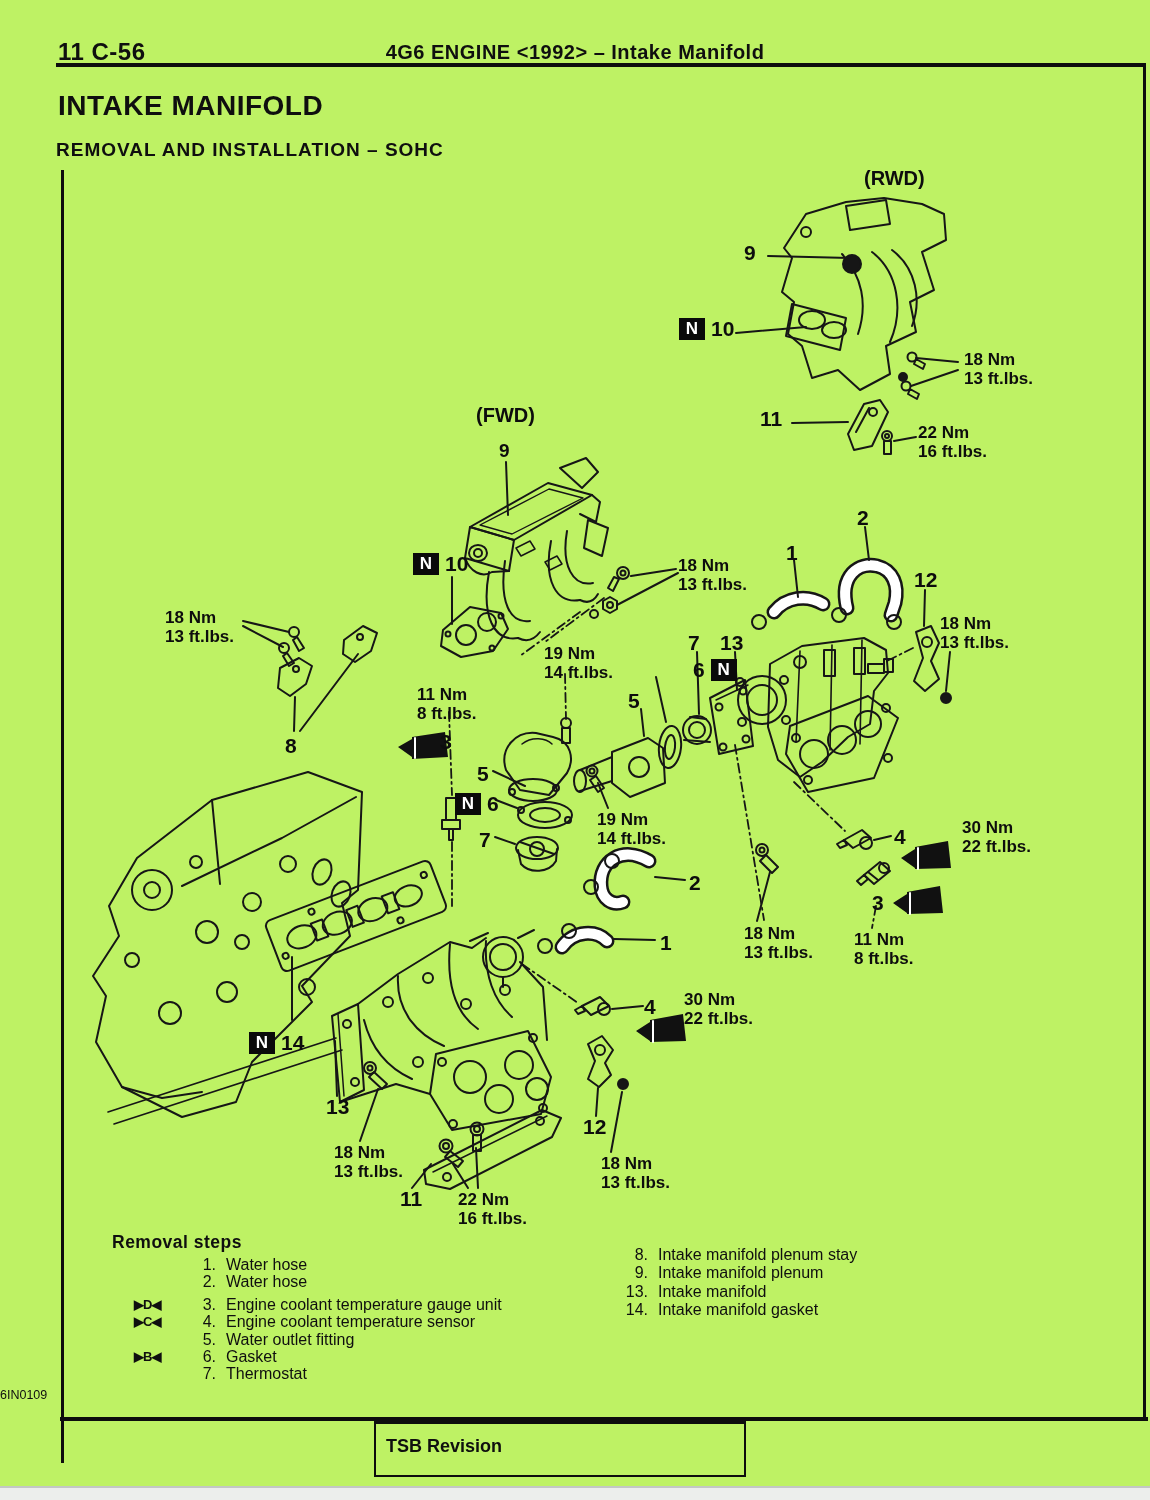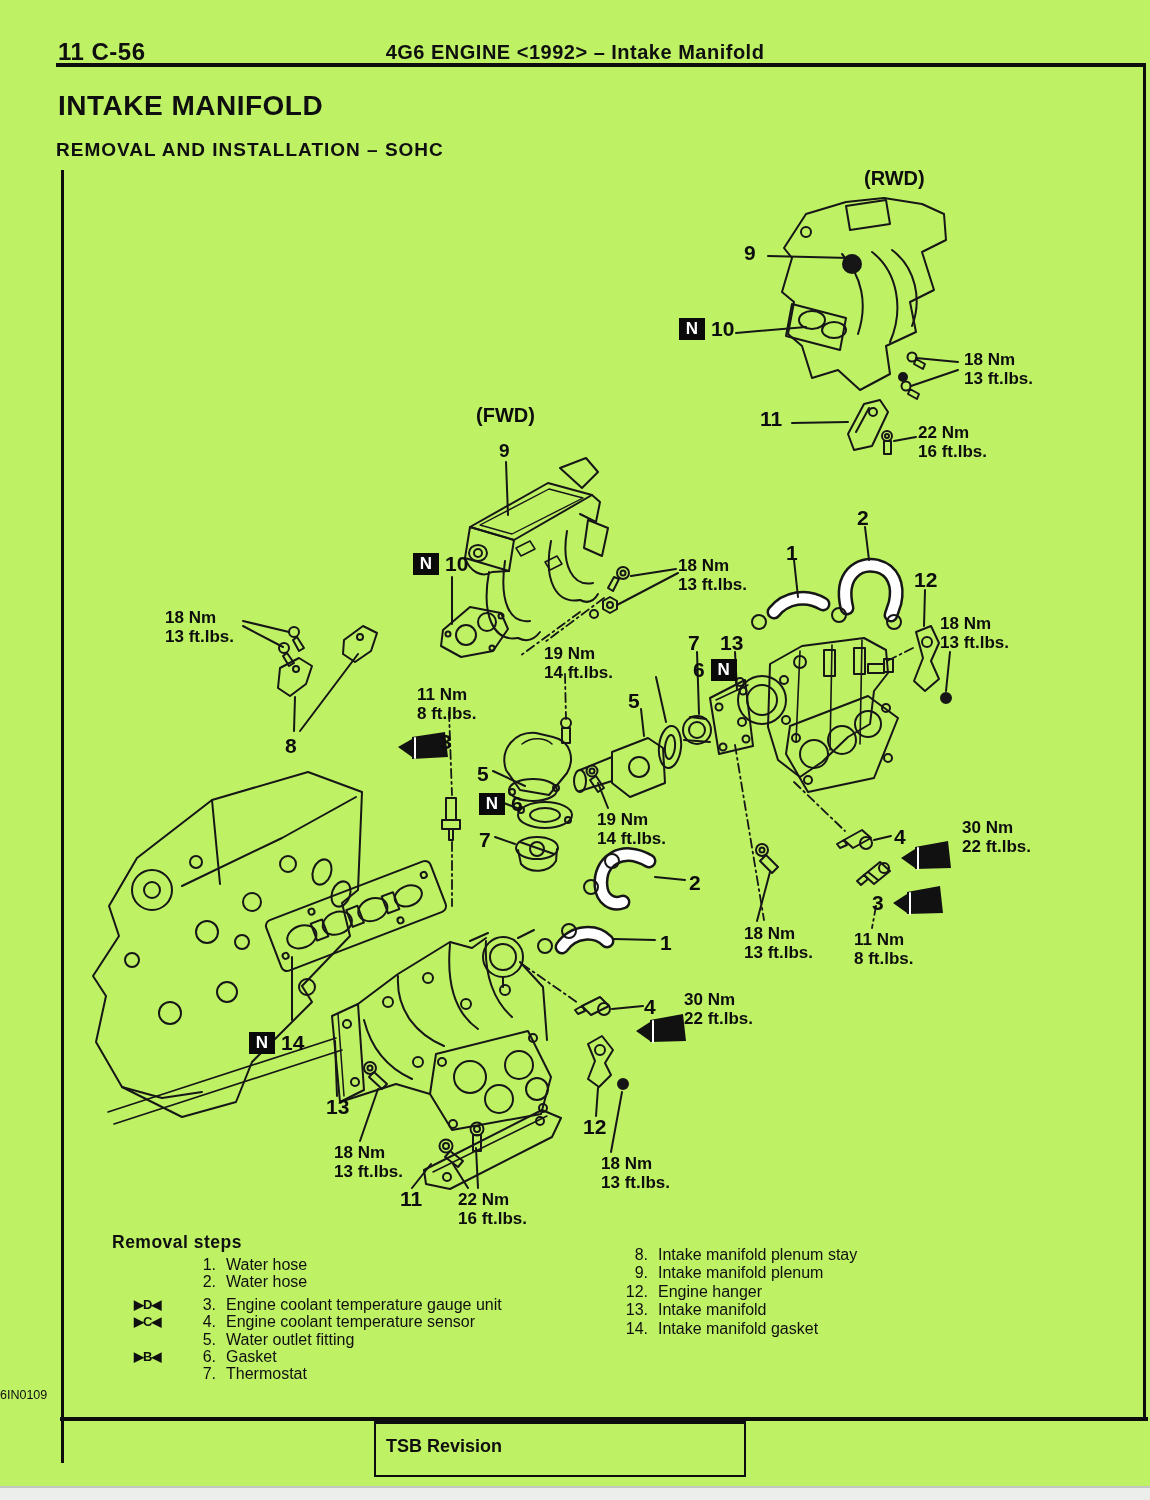--- a/index.html
+++ b/index.html
@@ -354,21 +354,21 @@
       <div class="co co-num" style="left: 688px; top: 632px;">7</div>
       <div class="co co-numn" style="left: 646px; top: 659px; margin-left: 47px;"><span>6</span><span class="nbox">N</span></div>
       <div class="co co-num" style="left: 720px; top: 632px;">13</div>
       <div class="co co-num" style="left: 628px; top: 690px;">5</div>
       <div class="co co-torque" style="left: 417px; top: 685px;">
         <div>11 Nm</div>
         <div>8 ft.lbs.</div>
       </div>
       <div class="co co-num" style="left: 440px; top: 731px;">3</div>
       <div class="co co-num" style="left: 477px; top: 763px;">5</div>
-      <div class="co co-nnum" style="left: 455px; top: 793px; padding-left: 24px;"><span class="nbox">N</span><span>6</span></div>
+      <div class="co co-nnum" style="left: 455px; top: 793px;"><span class="nbox">N</span><span>6</span></div>
       <div class="co co-num" style="left: 479px; top: 829px;">7</div>
       <div class="co co-torque" style="left: 597px; top: 810px;">
         <div>19 Nm</div>
         <div>14 ft.lbs.</div>
       </div>
       <div class="co co-num" style="left: 689px; top: 872px;">2</div>
       <div class="co co-num" style="left: 660px; top: 932px;">1</div>
       <div class="co co-torque" style="left: 744px; top: 924px;">
         <div>18 Nm</div>
         <div>13 ft.lbs.</div>
@@ -454,24 +454,20 @@
   <div class="steps-col steps-right" id="steps-right">
       <div class="step-row">
         <span class="snum">8.</span>
         <span class="stext">Intake manifold plenum stay</span>
       </div>
       <div class="step-row">
         <span class="snum">9.</span>
         <span class="stext">Intake  manifold plenum</span>
       </div>
       <div class="step-row">
-        <span class="snum">12.</span>
-        <span class="stext">Engine  hanger</span>
-      </div>
-      <div class="step-row">
         <span class="snum">13.</span>
         <span class="stext">Intake  manifold</span>
       </div>
       <div class="step-row">
         <span class="snum">14.</span>
         <span class="stext">Intake  manifold gasket</span>
       </div>
     </div>
 
   <div class="abs figcode">6IN0109</div>

